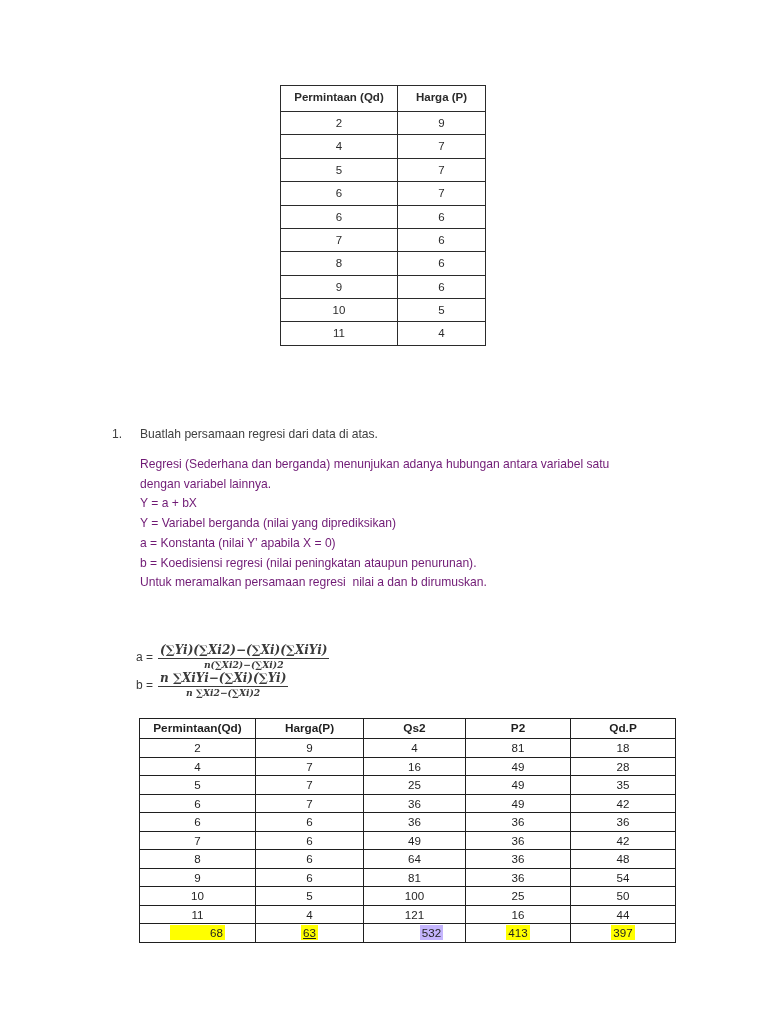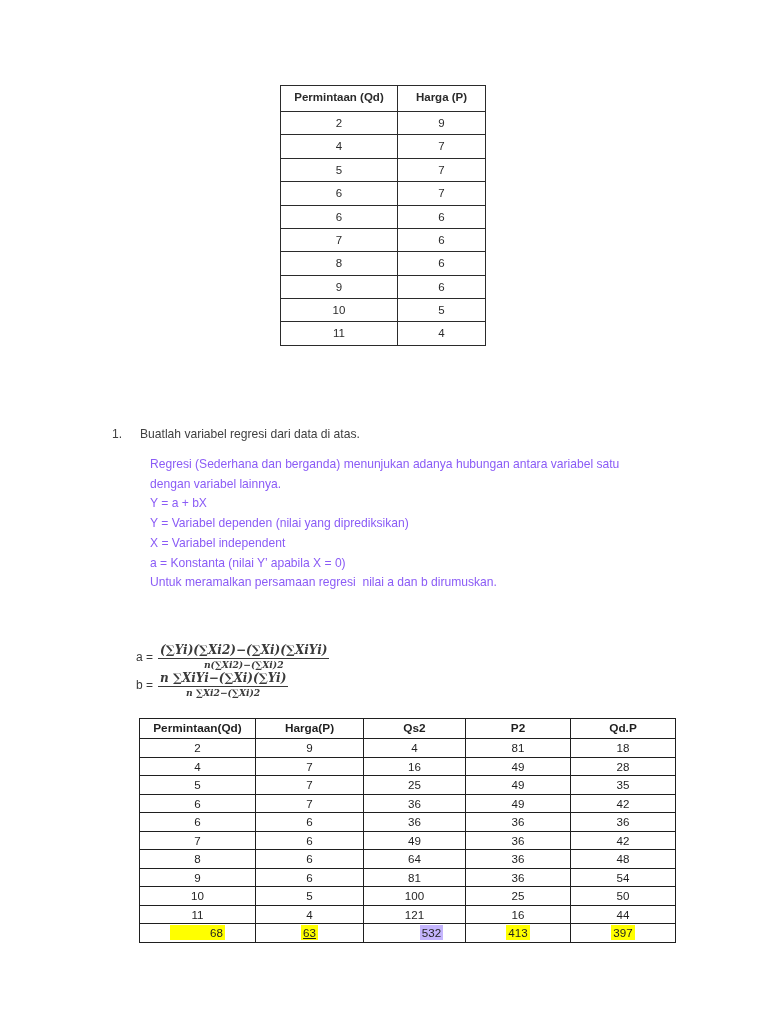--- a/index.html
+++ b/index.html
@@ -63,26 +63,26 @@
   .q-num {
     width: 28px;
     flex: 0 0 28px;
     font-size: 12.1px;
   }
   .q-text {
     flex: 1 1 auto;
   }
   #answer-block {
     position: absolute;
-    left: 150px;
+    left: 140px;
     top: 455px;
     width: 560px;
     font-size: 12.1px;
     line-height: 1.63;
-    color: #8b5cf6;
+    color: #701a75;
   }
   #answer-block .line {
     white-space: pre-wrap;
   }
 
   
   #formula-block {
     position: absolute;
     left: 136px;
     top: 643px;
@@ -220,31 +220,31 @@
           <td>11</td>
           <td>4</td>
         </tr>
       </tbody>
   </table>
 </div>
 
 <div id="question-block">
   <div class="q-row">
     <span class="q-num">1.</span>
-    <span class="q-text">Buatlah variabel regresi dari data di atas.</span>
+    <span class="q-text">Buatlah persamaan regresi dari data di atas.</span>
   </div>
 </div>
 
 <div id="answer-block">
     <div class="line">Regresi (Sederhana dan berganda) menunjukan adanya hubungan antara variabel satu</div>
     <div class="line">dengan variabel lainnya.</div>
     <div class="line">Y = a + bX</div>
-    <div class="line">Y = Variabel dependen (nilai yang diprediksikan)</div>
-    <div class="line">X = Variabel independent</div>
+    <div class="line">Y = Variabel berganda (nilai yang diprediksikan)</div>
     <div class="line">a = Konstanta (nilai Y’ apabila X = 0)</div>
+    <div class="line">b = Koedisiensi regresi (nilai peningkatan ataupun penurunan).</div>
     <div class="line">Untuk meramalkan persamaan regresi  nilai a dan b dirumuskan.</div>
   </div>
 
 <div id="formula-block">
     <div class="formula-row">
       <span class="formula-lhs">a =</span>
       <span class="frac">
         <span class="num">(∑Yi)(∑Xi2)−(∑Xi)(∑XiYi)</span>
         <span class="den">n(∑Xi2)−(∑Xi)2</span>
       </span>

